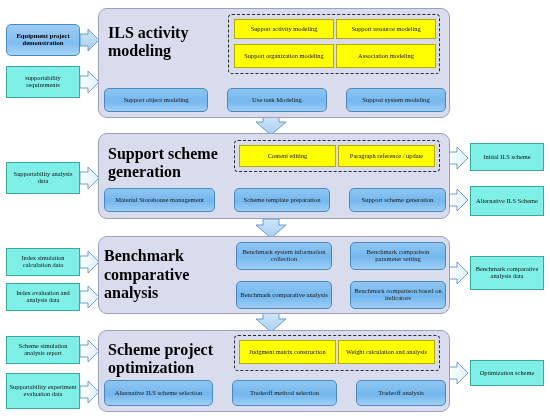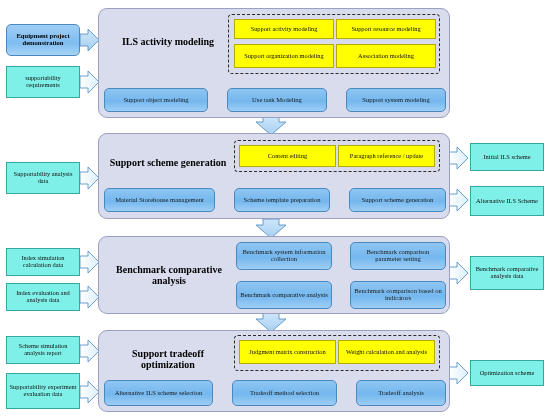--- a/index.html
+++ b/index.html
@@ -11,23 +11,23 @@
 
   
   .node{position:absolute;box-sizing:border-box;display:flex;align-items:center;
         justify-content:center;text-align:center;line-height:1.05;}
 
   
   .stage-panel{
     background:#d9dced;border:1px solid #9aa0c0;border-radius:9px;
   }
   .stage-title{
-    position:absolute;font-weight:bold;color:#000;text-align:center;
+    position:absolute;font-weight:bold;color:#000;text-align:left;
     display:flex;align-items:center;justify-content:center;line-height:1.15;
-    font-size:10px;
+    font-size:16px;
   }
 
   
   .box-blue{
     background:linear-gradient(180deg,#8fc6f2 0%,#74b7ee 55%,#9ecef5 100%);
     border:1px solid #4a88c0;border-radius:5px;color:#1a1a1a;font-size:6.6px;
     box-shadow:0 0 0 0 rgba(0,0,0,0);
   }
   
   .box-yellow{
@@ -254,21 +254,21 @@
   </div>
   <div class="node box-blue" style="left:350px;top:281px;width:96px;height:28px;">
     <span class="lbl">Benchmark comparison based on indicators</span>
   </div>
 
   <div class="node box-cyan" style="left:470px;top:256px;width:74px;height:34px;">
     <span class="lbl">Benchmark comparative analysis data</span>
   </div>
 
   <div class="node stage-panel" style="left:98px;top:330px;width:352px;height:82px;"></div>
-  <div class="stage-title" style="left:108px;top:340px;width:120px;height:38px;">Support tradeoff optimization</div>
+  <div class="stage-title" style="left:108px;top:340px;width:120px;height:38px;">Scheme project optimization</div>
 
   <div class="node box-cyan" style="left:6px;top:336px;width:74px;height:28px;">
     <span class="lbl">Scheme simulation analysis report</span>
   </div>
   <div class="node box-cyan" style="left:6px;top:373px;width:74px;height:36px;">
     <span class="lbl">Supportability experiment evaluation  data</span>
   </div>
 
   <div class="dashed-group" style="left:234px;top:335px;width:206px;height:36px;"></div>
   <div class="node box-yellow" style="left:239px;top:340px;width:97px;height:24px;">

